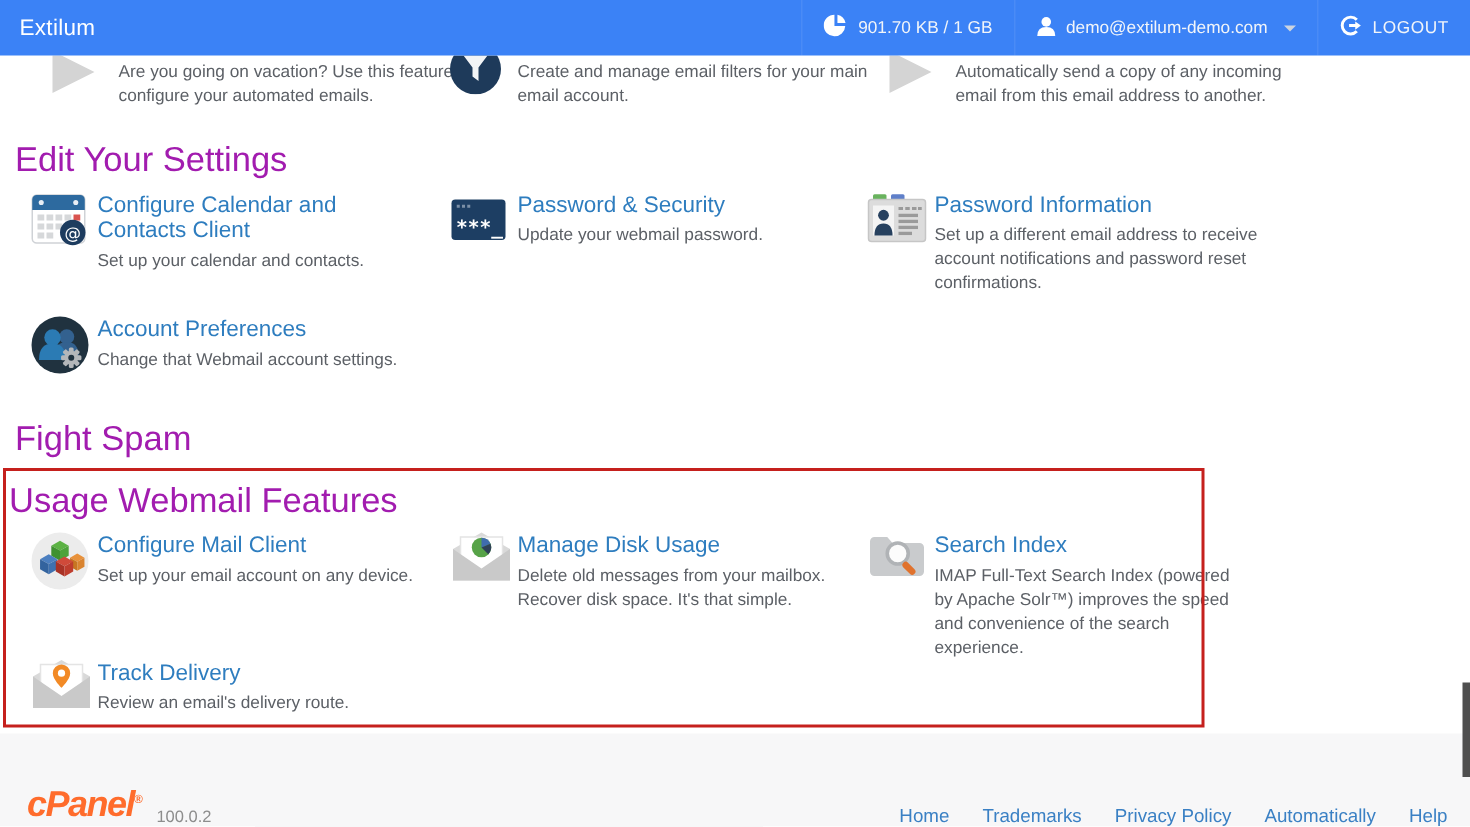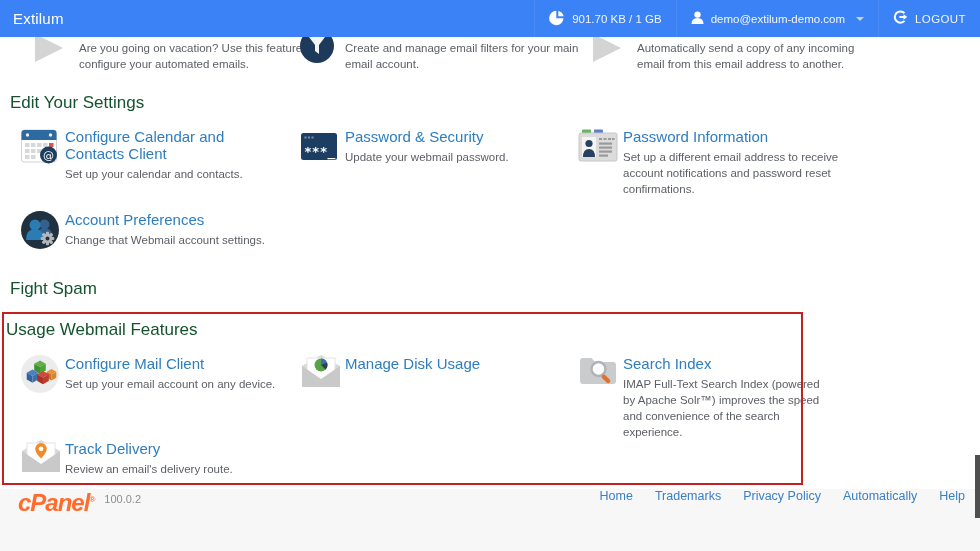--- a/index.html
+++ b/index.html
@@ -27,27 +27,27 @@
   .w235{width:235px}.w245{width:245px}.w250{width:250px}.w220{width:220px}.w215{width:215px}.w200{width:200px}
   .t200{width:200px}
 
   
   .tiles{top:37px}
   .tiles .desc{margin-top:1px}
   .clip{height:26px;overflow:hidden;display:flex;align-items:flex-end}
   .indent{margin-left:14px}
 
   
-  .h2{position:absolute;font-size:17px;font-weight:400;color:#14532d}
+  .h2{position:absolute;font-size:23px;font-weight:400;color:#a21caf}
 
   
   .redbox{position:absolute;left:2px;top:312px;width:801px;height:173px;border:2px solid #c5201d;pointer-events:none;z-index:4}
 
   
-  .footer{position:absolute;left:0;top:489px;width:980px;height:62px;background:#f7f7f8;display:flex;align-items:flex-start}
+  .footer{position:absolute;left:0;top:489px;width:980px;height:62px;background:#f7f7f8;display:flex;align-items:flex-end}
   .cpanel-logo{font-style:italic;font-weight:bold;font-size:24px;color:#ff6c2c;margin-left:18px;letter-spacing:-1px}
   .cpanel-logo sup{font-size:8px;font-style:normal;letter-spacing:0}
   .version{font-size:11px;color:#8d8d8d;margin-left:9px;padding-top:4px}
   .flinks{margin-left:auto;display:flex;gap:22px;padding-right:15px;font-size:12.5px}
   .flinks a{color:#3a80c4}
 
   
   .thumb{position:absolute;right:0;top:455px;width:5px;height:63px;background:#4f4f4f;z-index:6}
 </style>
 </head>
@@ -262,20 +262,21 @@
           <path d="M2 12 L21 1 L40 12 V33 H2 Z" fill="#d9d9d9"></path>
           <rect x="7" y="4" width="28" height="22" fill="#fff" stroke="#e4e4e4"></rect>
           <circle cx="21" cy="11" r="6.5" fill="#57a348"></circle>
           <path d="M21 11 L21 4.5 A6.5 6.5 0 0 1 27 8.5 Z" fill="#3f6cae"></path>
           <path d="M21 11 L27 8.5 A6.5 6.5 0 0 1 25.5 15.5 Z" fill="#2e4057"></path>
           <path d="M2 12 L21 25 L40 12 V33 H2 Z" fill="#c9c9c9"></path>
         </svg>
       </div>
       <div class="txt">
         <a class="title">Manage Disk Usage</a>
+        <div class="desc w215">Delete old messages from your mailbox. Recover disk space. It's that simple.</div>
       </div>
     </div>
     <div class="item">
       <div class="iconbox">
         <svg width="40" height="33" viewBox="0 0 40 33">
           <path d="M2 7 a3 3 0 0 1 3 -3 h8.5 l3.5 4 H35 a3 3 0 0 1 3 3 v16 a3 3 0 0 1 -3 3 H5 a3 3 0 0 1 -3 -3 Z" fill="#c9cbcd"></path>
           <circle cx="20.5" cy="15" r="7" fill="#fcfcfc" stroke="#b0b3b6" stroke-width="2.4"></circle>
           <rect x="25.8" y="19.6" width="10.5" height="4.4" rx="2.2" transform="rotate(45 25.8 19.6)" fill="#e0722d"></rect>
         </svg>
       </div>

